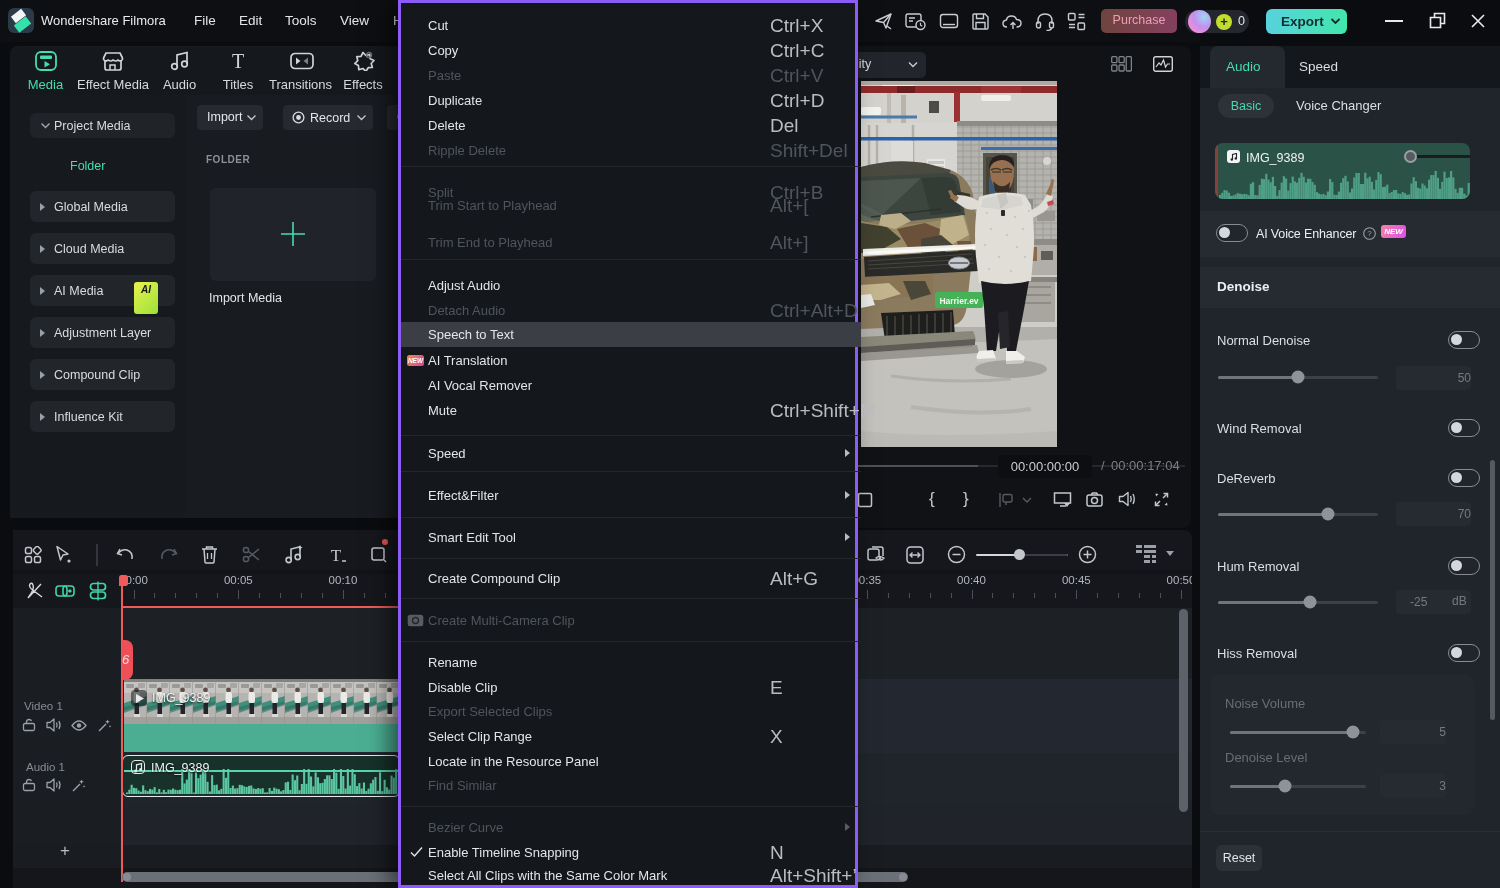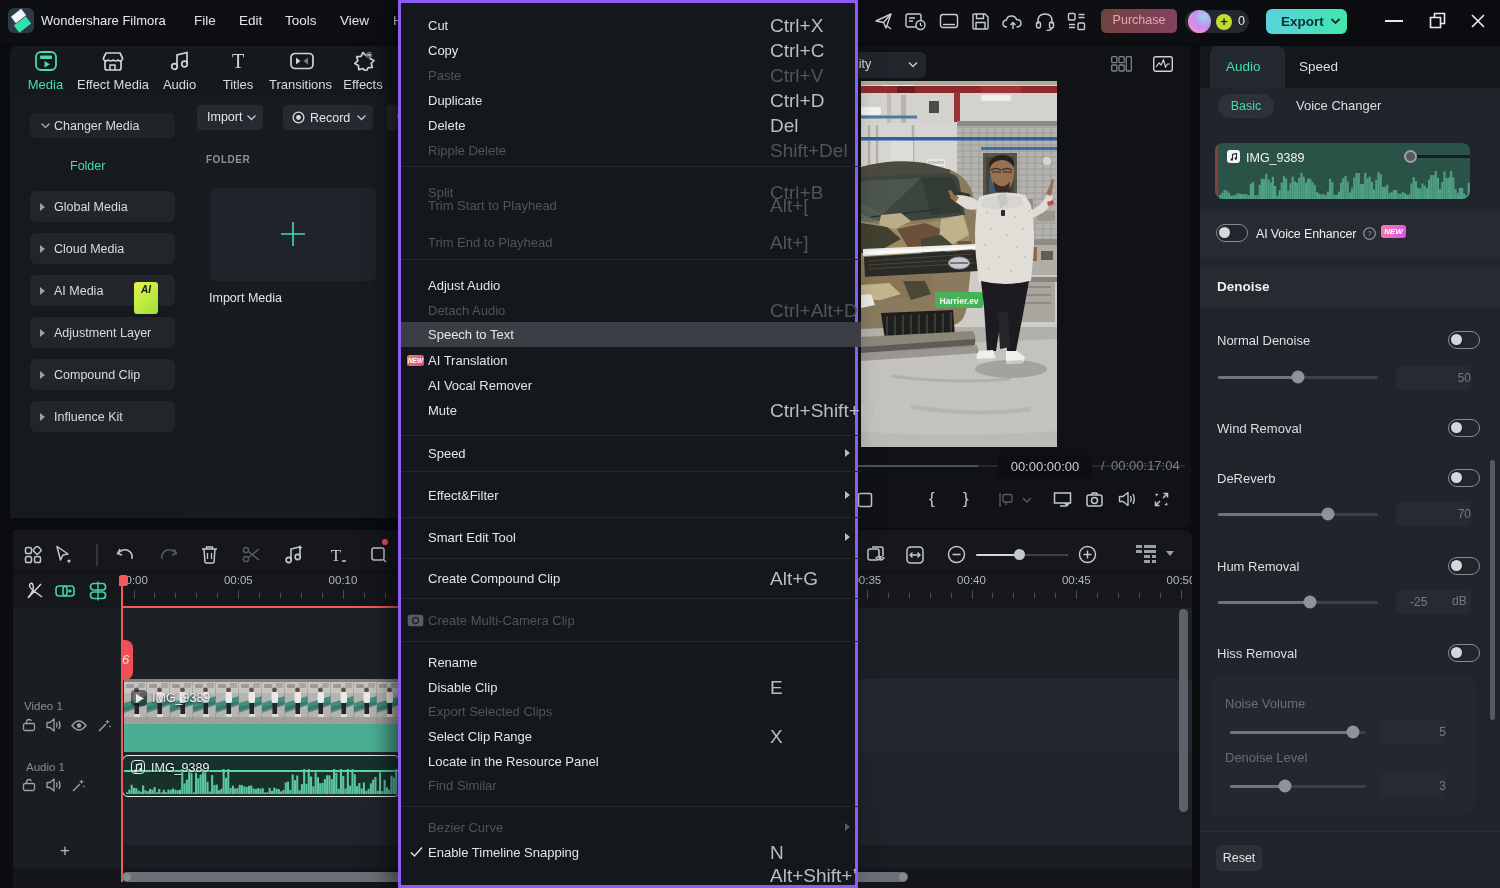--- a/index.html
+++ b/index.html
@@ -137,21 +137,21 @@
         </svg>
         <div class="tablbl" style="left:308px;top:31px;width:90px;color:#d6d9dd">Effects</div>
         <svg class="abs" style="left:342px;top:5px" width="24" height="20" viewBox="0 0 24 20">
           <path d="M11 1.5 l2.8 3 4 -1 0.4 4.2 3.8 1.8 -2.8 3 1.2 4 -4.2 0.2 -2.2 3.6 -3.2 -2.8 -4 1.2 -0.4 -4.2 -3.6 -2 3 -2.8 -1 -4 4.2 -0.4z" fill="none" stroke="#d0d3d7" stroke-width="1.7" stroke-linejoin="round"></path>
           <circle cx="17" cy="4" r="2.5" fill="none" stroke="#6a6f75" stroke-width="1.4"></circle>
         </svg>
       </div>
 
   <div class="abs" style="left:0;top:49px;width:175px;height:423px;background:#16191e"></div>
   <div class="sbbtn" style="top:67px;height:25px;background:#202429">
-        <span>Changer Media</span>
+        <span>Project Media</span>
       </div>
   <svg class="abs" style="left:31px;top:76px" width="9" height="7" viewBox="0 0 9 7">
         <path d="M0.5 1.5l4 4 4-4" fill="none" stroke="#9aa0a7" stroke-width="1.5"></path>
       </svg>
   <div class="abs" style="left:60px;top:113px;font-size:12.5px;color:#45dcae">Folder</div>
   <div class="sbbtn" style="top:145px">
         <span class="arr"></span>
         <span>Global Media</span>
       </div>
   <div class="sbbtn" style="top:187px">
@@ -1111,18 +1111,19 @@
           <span class="sub"></span>
         </div>
         <div class="mi" style="top:836.5px">
           <svg style="position:absolute;left:9px;top:6px" width="13" height="12" viewBox="0 0 13 12">
             <path d="M1 6.5 L4.5 10 L12 1.5" fill="none" stroke="#dfe2e5" stroke-width="1.5"></path>
           </svg>
           <span class="t">Enable Timeline Snapping</span>
           <span class="s">N</span>
         </div>
         <div class="mi" style="top:859.5px">
+          <span class="t">Select All Clips with the Same Color Mark</span>
           <span class="s">Alt+Shift+’</span>
         </div>
       </div>
 </div>
 
 </div>
 
 </body></html>

